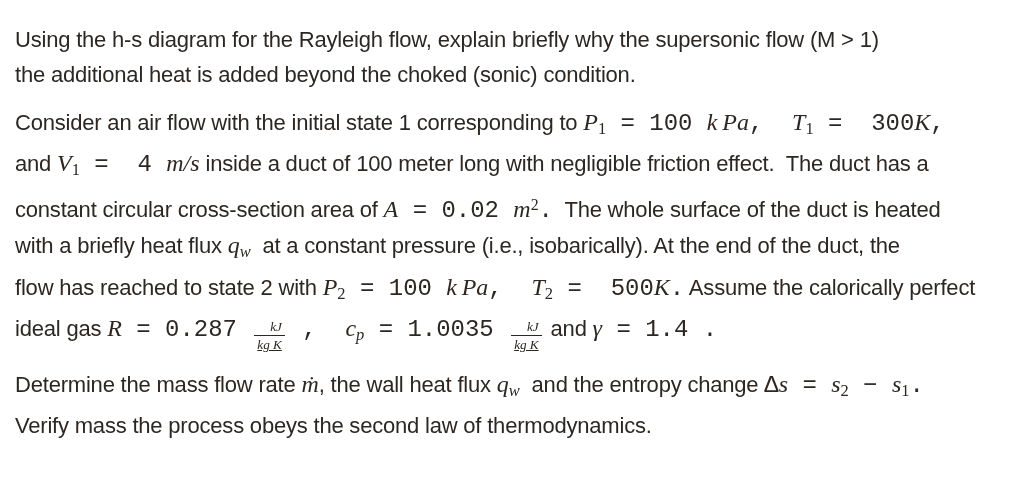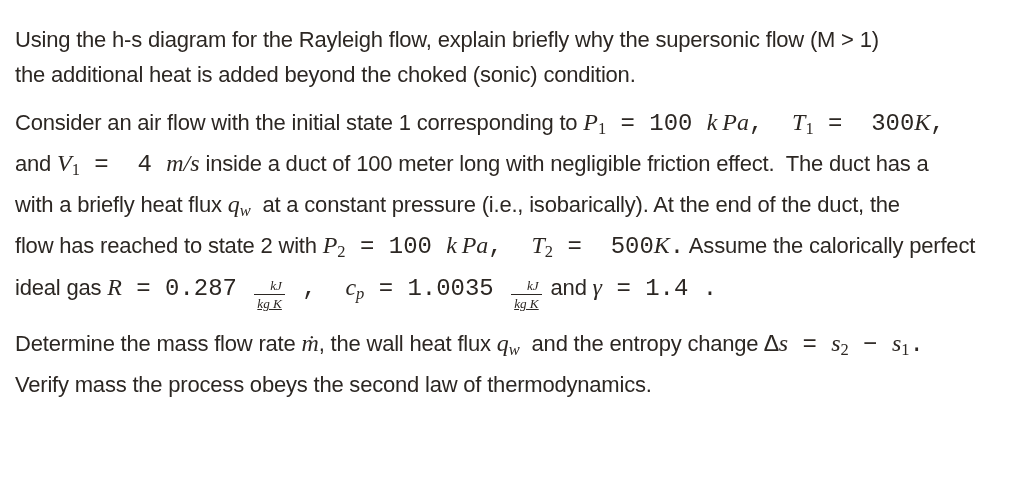--- a/index.html
+++ b/index.html
@@ -85,20 +85,21 @@
 <div class="page">
 
   <div class="para">
     <div class="line"><span class="seg-t">Using the h-s diagram for the Rayleigh flow, explain briefly why the supersonic flow (M &gt; 1)</span></div>
     <div class="line"><span class="seg-t">the additional heat is added beyond the choked (sonic) condition.</span></div>
   </div>
 
   <div class="para">
     <div class="line"><span class="seg-t">Consider an air flow with the initial state 1 corresponding to </span><span class="seg-m">P</span><span class="seg-sub">1</span><span class="seg-r"> = 100 </span><span class="seg-m">k Pa</span><span class="seg-r">,  </span><span class="seg-m">T</span><span class="seg-sub">1</span><span class="seg-r"> =  300</span><span class="seg-m">K</span><span class="seg-r">,</span></div>
     <div class="line"><span class="seg-t">and </span><span class="seg-m">V</span><span class="seg-sub">1</span><span class="seg-r"> =  4 </span><span class="seg-m">m/s</span><span class="seg-t"> inside a duct of 100 meter long with negligible friction effect.  The duct has a</span></div>
+    <div class="line"><span class="seg-t">constant circular cross-section area of </span><span class="seg-m">A</span><span class="seg-r"> = 0.02 </span><span class="seg-m">m</span><span class="seg-sup">2</span><span class="seg-r">.</span><span class="seg-t">  The whole surface of the duct is heated</span></div>
     <div class="line"><span class="seg-t">with a briefly heat flux </span><span class="seg-m">q</span><span class="seg-isub">w</span><span class="seg-t">  at a constant pressure (i.e., isobarically). At the end of the duct, the</span></div>
     <div class="line"><span class="seg-t">flow has reached to state 2 with </span><span class="seg-m">P</span><span class="seg-sub">2</span><span class="seg-r"> = 100 </span><span class="seg-m">k Pa</span><span class="seg-r">,  </span><span class="seg-m">T</span><span class="seg-sub">2</span><span class="seg-r"> =  500</span><span class="seg-m">K</span><span class="seg-r">.</span><span class="seg-t"> Assume the calorically perfect</span></div>
     <div class="line"><span class="seg-t">ideal gas </span><span class="seg-m">R</span><span class="seg-r"> = 0.287 </span><span class="seg-frac"><span class="frac-num">kJ</span><span class="frac-den">kg K</span></span><span class="seg-r"> ,  </span><span class="seg-m">c</span><span class="seg-isub">p</span><span class="seg-r"> = 1.0035 </span><span class="seg-frac"><span class="frac-num">kJ</span><span class="frac-den">kg K</span></span><span class="seg-t"> and </span><span class="seg-m">γ</span><span class="seg-r"> = 1.4 .</span></div>
   </div>
 
   <div class="para">
     <div class="line"><span class="seg-t">Determine the mass flow rate </span><span class="seg-m">ṁ</span><span class="seg-t">, the wall heat flux </span><span class="seg-m">q</span><span class="seg-isub">w</span><span class="seg-t">  and the entropy change </span><span class="seg-r">Δ</span><span class="seg-m">s</span><span class="seg-r"> = </span><span class="seg-m">s</span><span class="seg-sub">2</span><span class="seg-r"> − </span><span class="seg-m">s</span><span class="seg-sub">1</span><span class="seg-r">.</span></div>
     <div class="line"><span class="seg-t">Verify mass the process obeys the second law of thermodynamics.</span></div>
   </div>
 

